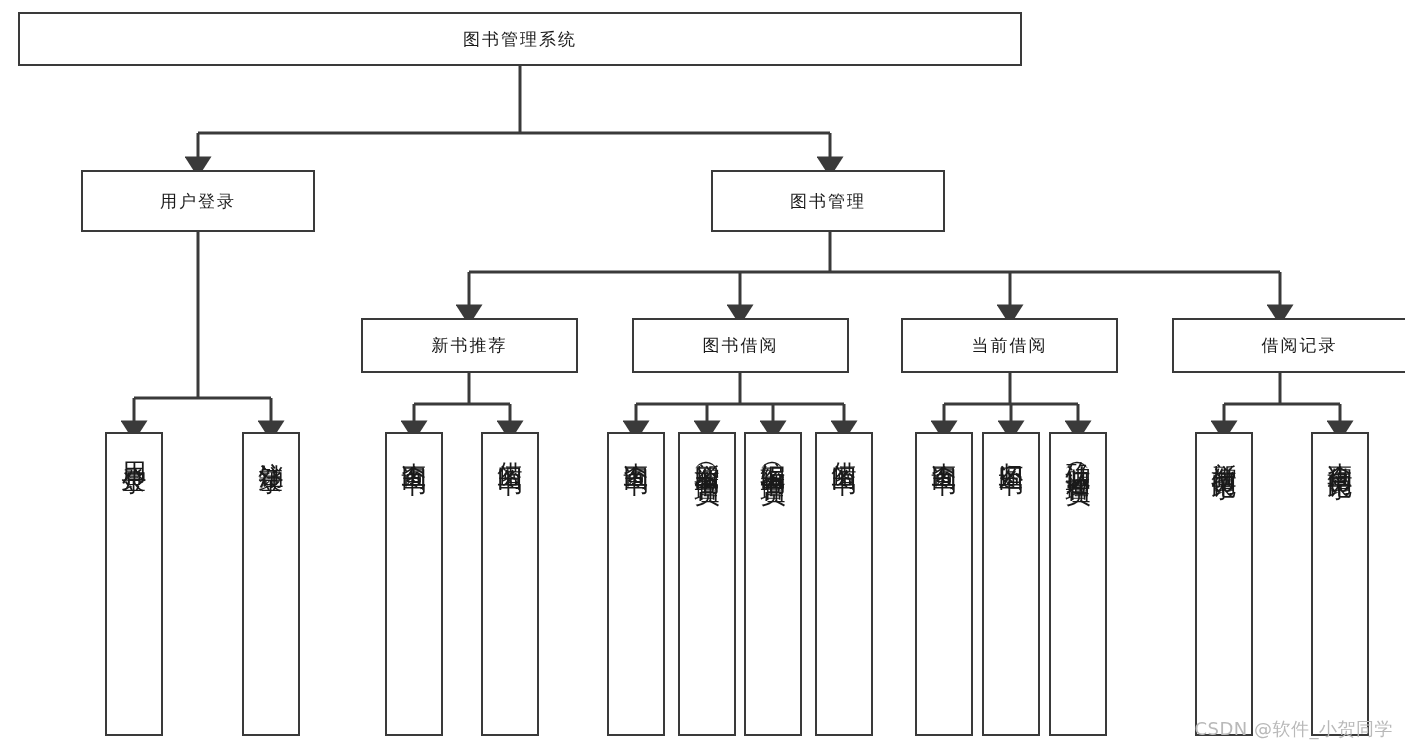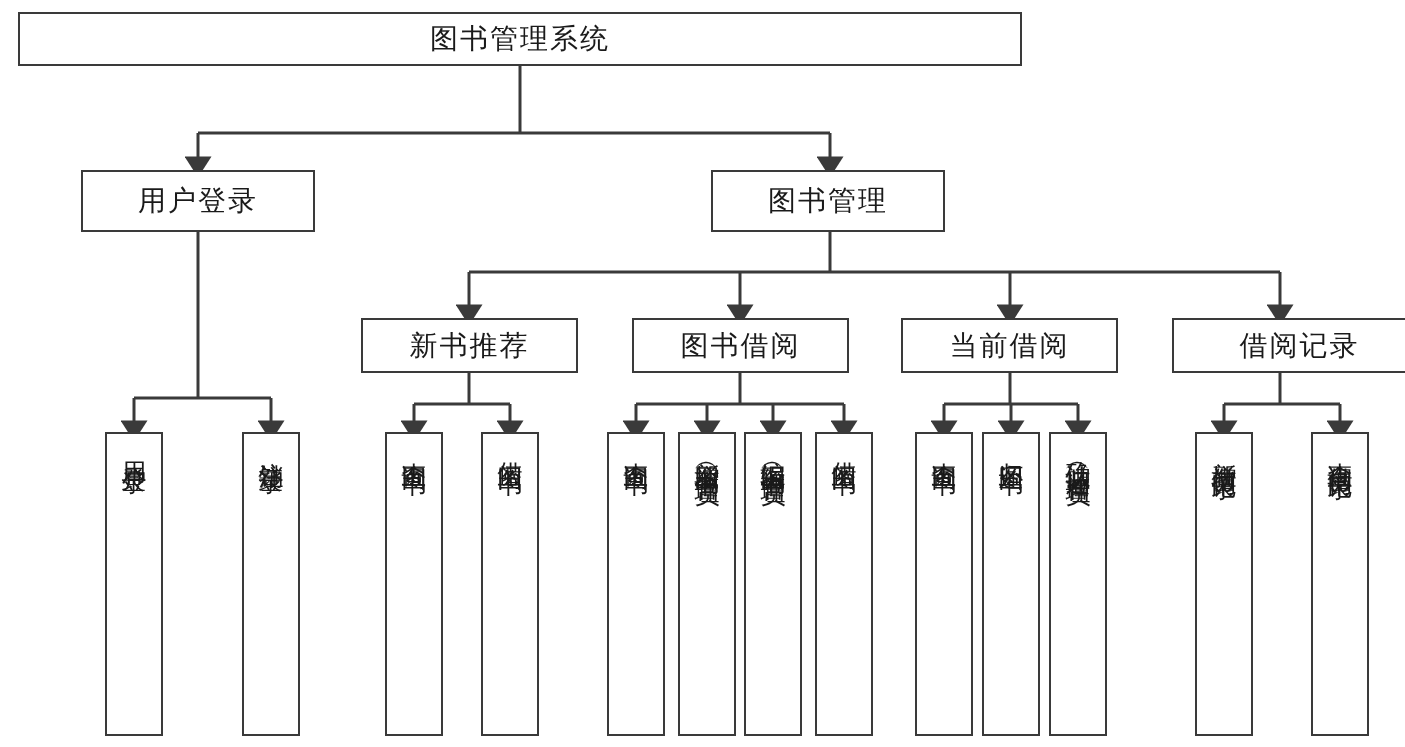--- a/index.html
+++ b/index.html
@@ -37,21 +37,21 @@
     z-index: 3;
   }
   .node-label {
     display: block;
     text-align: center;
     line-height: 1.18;
     letter-spacing: 1px;
     white-space: pre;
   }
   .node.horizontal .node-label {
-    font-size: 28px;
+    font-size: 17px;
     letter-spacing: 2px;
   }
   .node.vertical {
     align-items: flex-start;
     padding-top: 8px;
   }
   .node.vertical .node-label {
     writing-mode: vertical-rl;
     text-orientation: upright;
     font-size: 25px;
@@ -200,14 +200,15 @@
   </div>
 
   <div class="node vertical" style="left:1195px; top:432px; width:58px; height:304px;">
     <span class="node-label">新增借阅记录</span>
   </div>
 
   <div class="node vertical" style="left:1311px; top:432px; width:58px; height:304px;">
     <span class="node-label">查询借阅记录</span>
   </div>
 
+  <div class="watermark">CSDN @软件_小贺同学</div>
 
 </div>
 
 </body></html>

